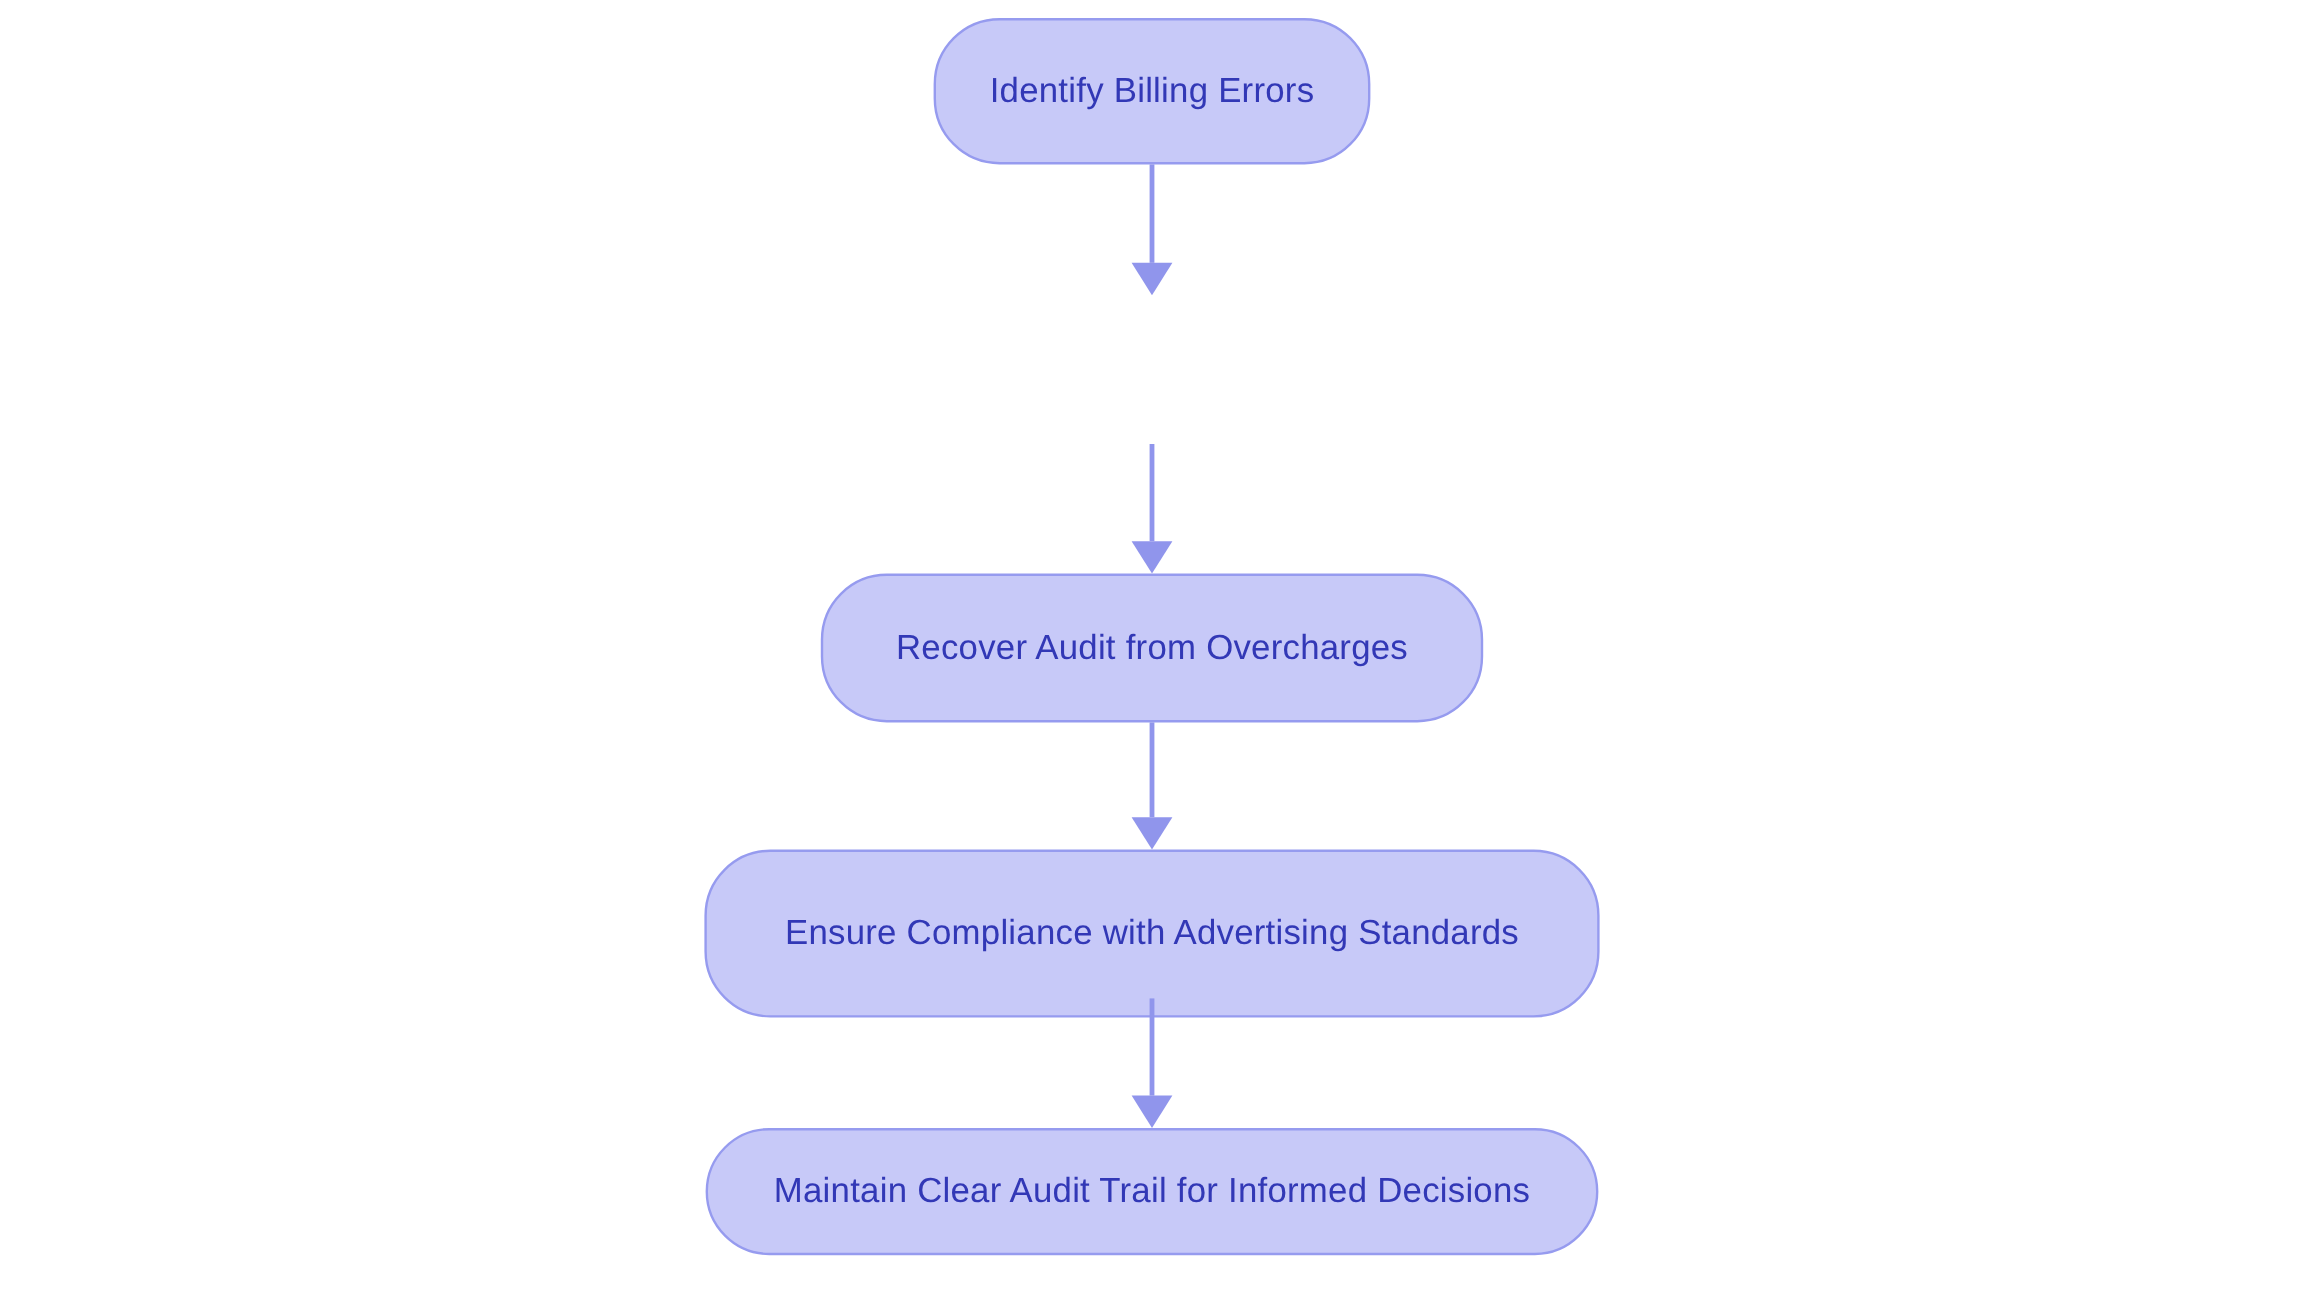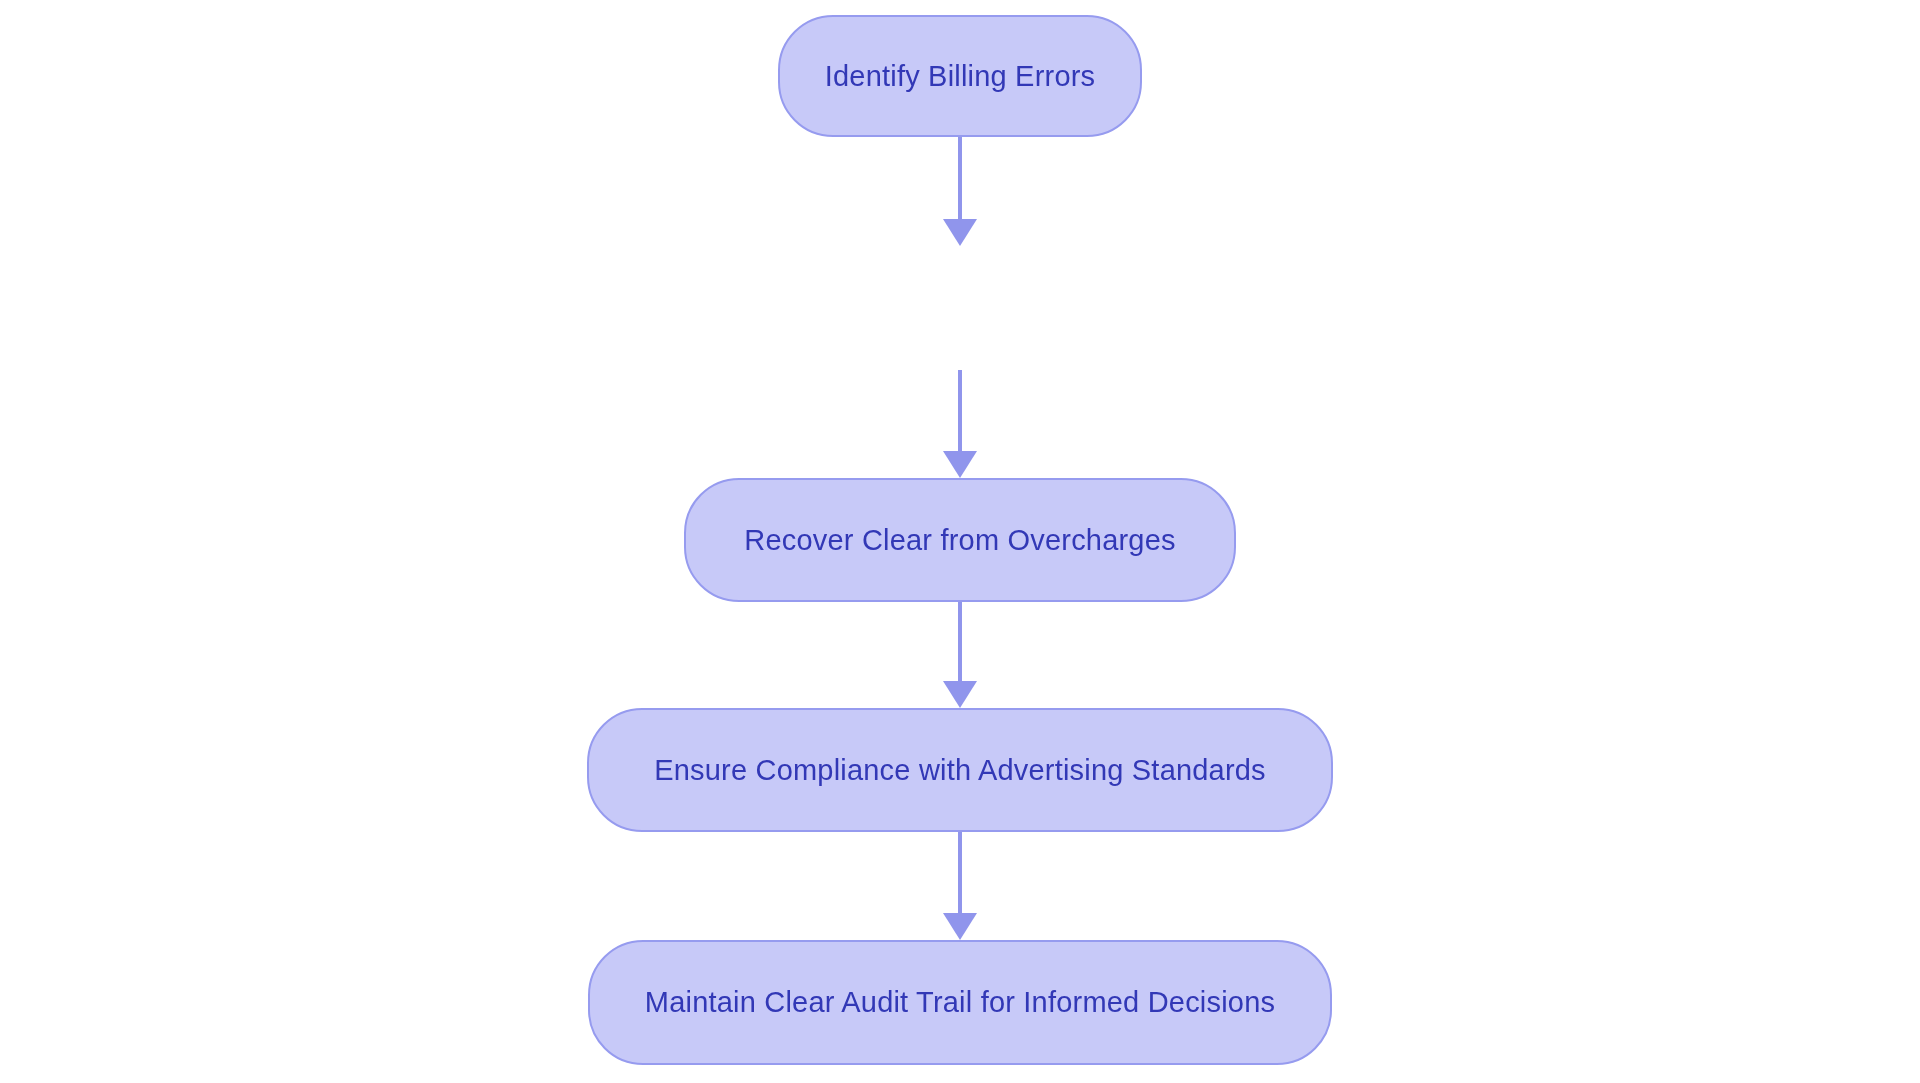--- a/index.html
+++ b/index.html
@@ -28,22 +28,22 @@
   .node-label {
     font-size: 29px;
     letter-spacing: 0.2px;
     color: var(--node-text, #3238b6);
     white-space: nowrap;
     text-align: center;
   }
   .n1 { left: 778px; top: 15px;  width: 364px; height: 122px; }
   .n2 { left: 622px; top: 246px; width: 676px; height: 124px; }
   .n3 { left: 684px; top: 478px; width: 552px; height: 124px; }
-  .n4 { left: 587px; top: 708px; width: 746px; height: 124px; }
-  .n5 { left: 588px; top: 940px; width: 744px; height: 125px; }
+  .n4 { left: 587px; top: 708px; width: 746px; height: 140px; }
+  .n5 { left: 588px; top: 940px; width: 744px; height: 106px; }
 
   .arrow {
     position: absolute;
     left: 943px;
     width: 34px;
     display: flex;
     flex-direction: column;
     align-items: center;
   }
   .arrow-shaft {
@@ -77,21 +77,21 @@
     <div class="arrow-head"></div>
   </div>
 
 
   <div class="arrow a2">
     <div class="arrow-shaft"></div>
     <div class="arrow-head"></div>
   </div>
 
   <div class="node n3">
-    <span class="node-label">Recover Clear from Overcharges</span>
+    <span class="node-label">Recover Audit from Overcharges</span>
   </div>
 
   <div class="arrow a3">
     <div class="arrow-shaft"></div>
     <div class="arrow-head"></div>
   </div>
 
   <div class="node n4">
     <span class="node-label">Ensure Compliance with Advertising Standards</span>
   </div>

